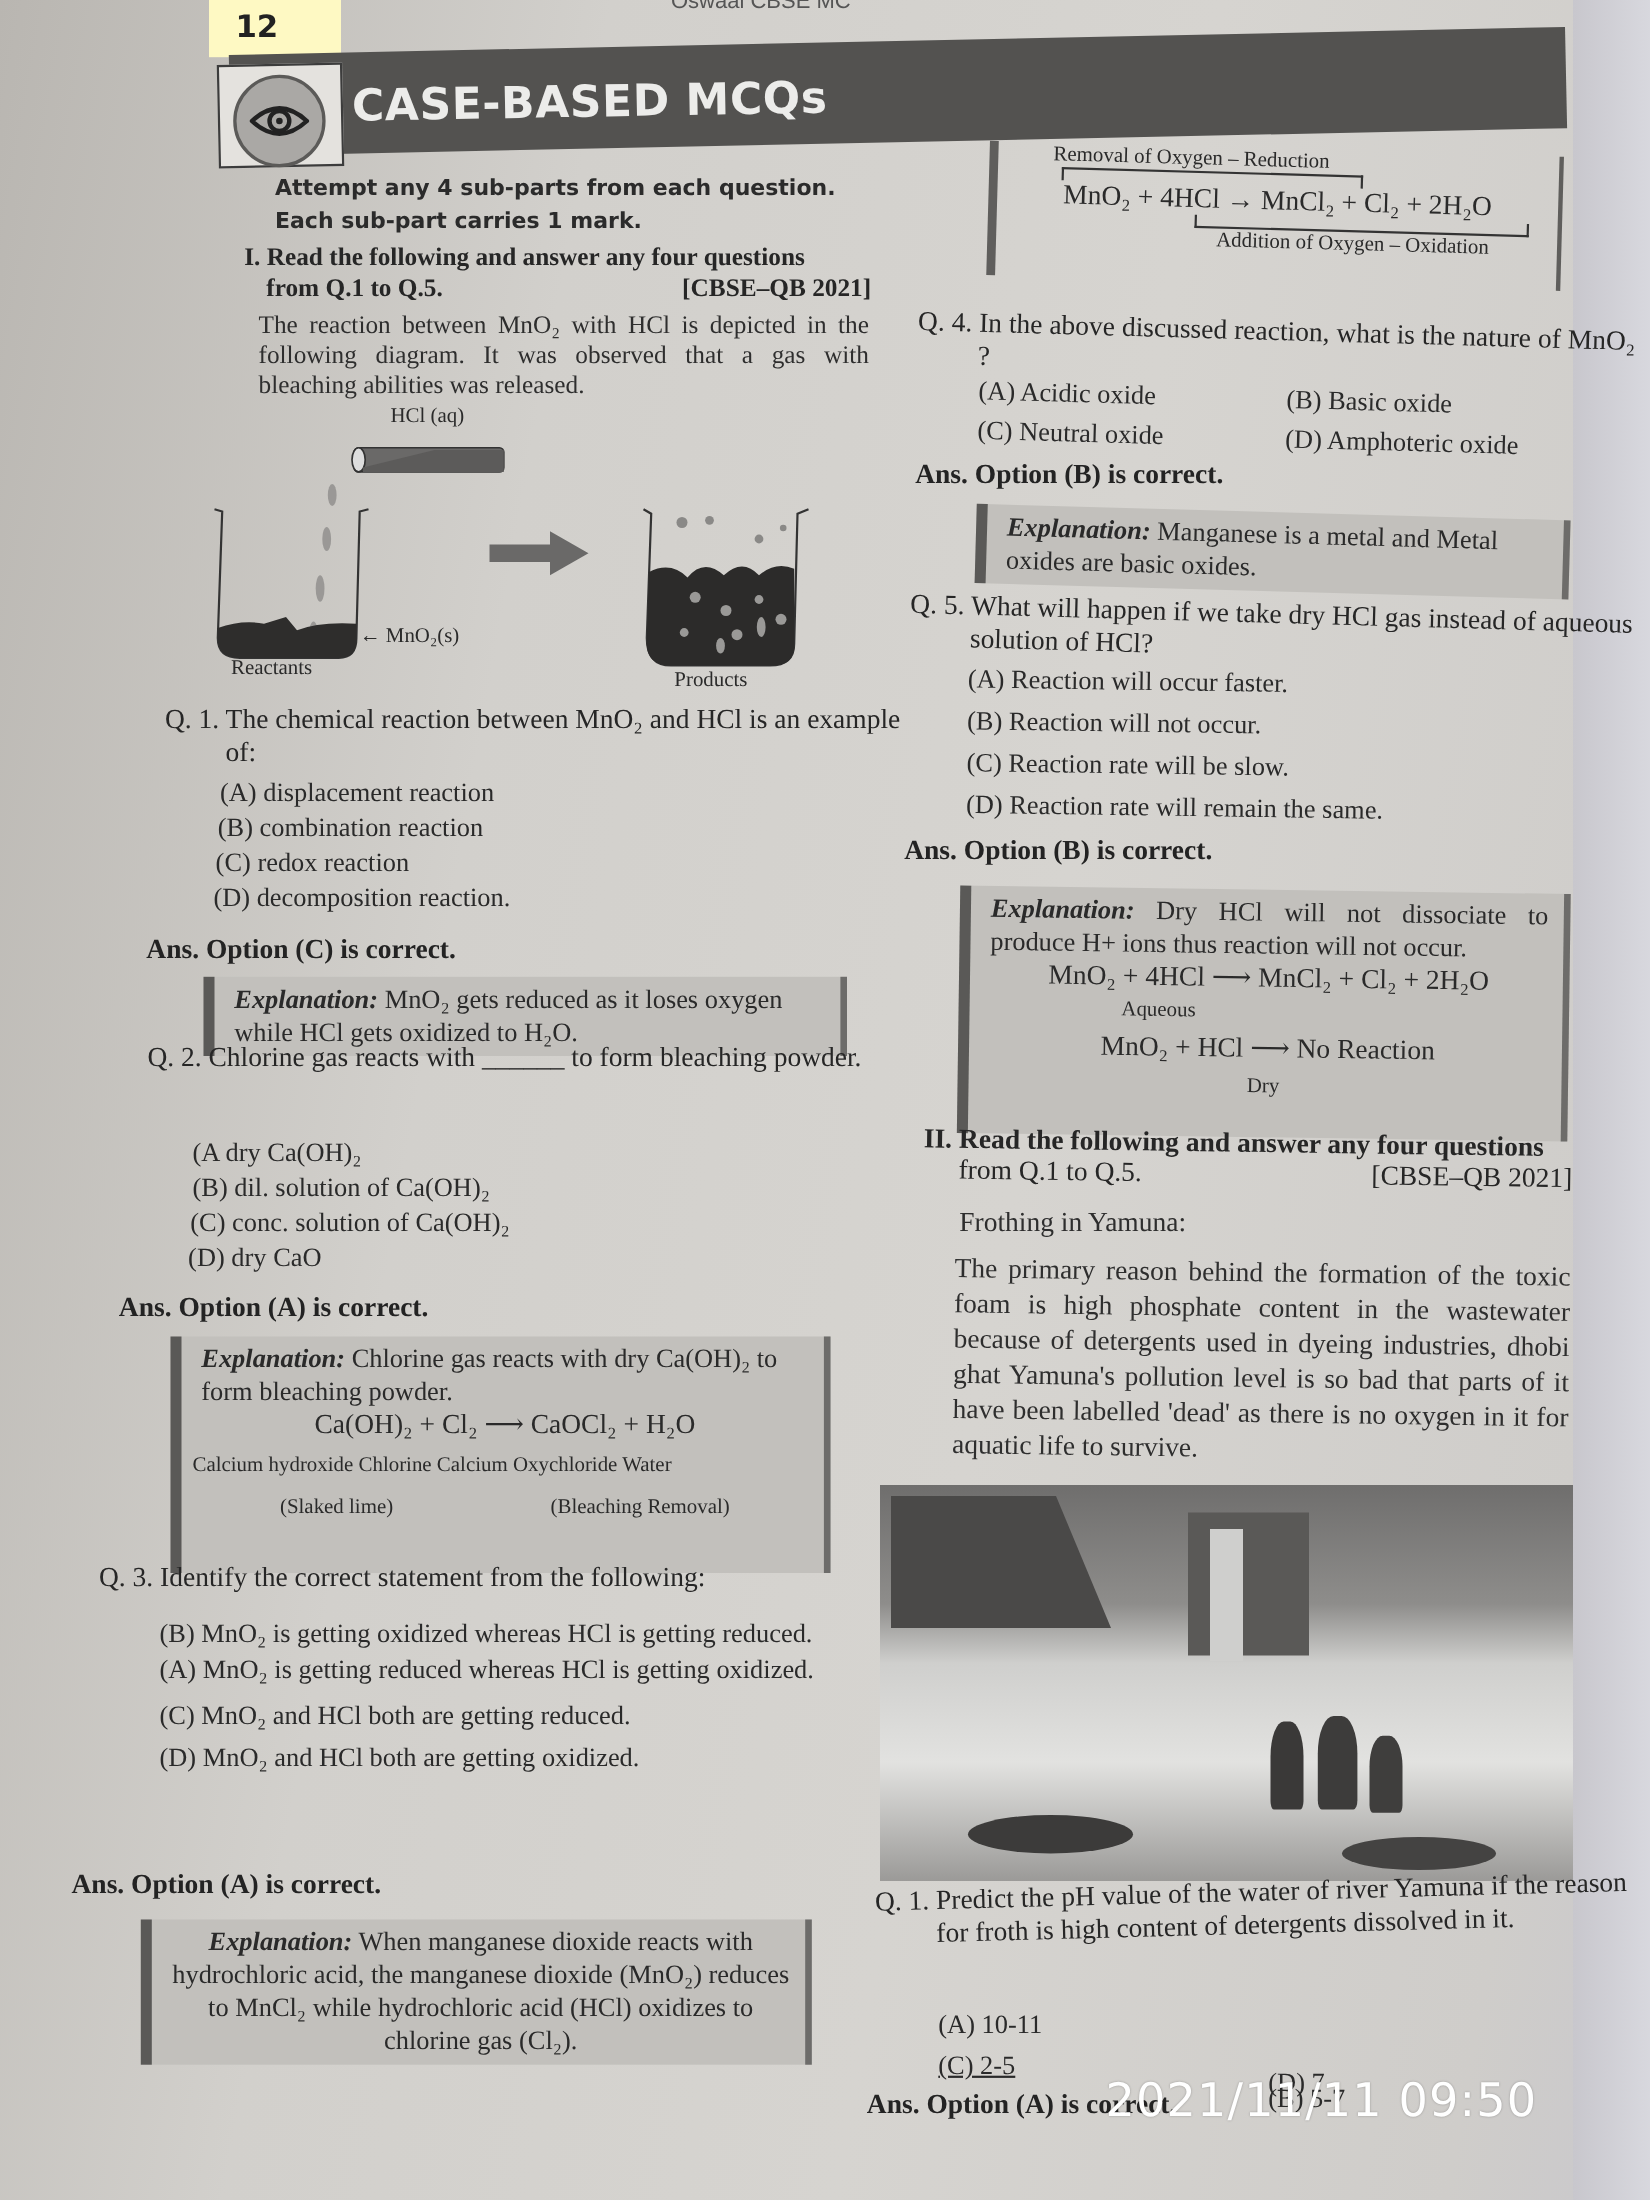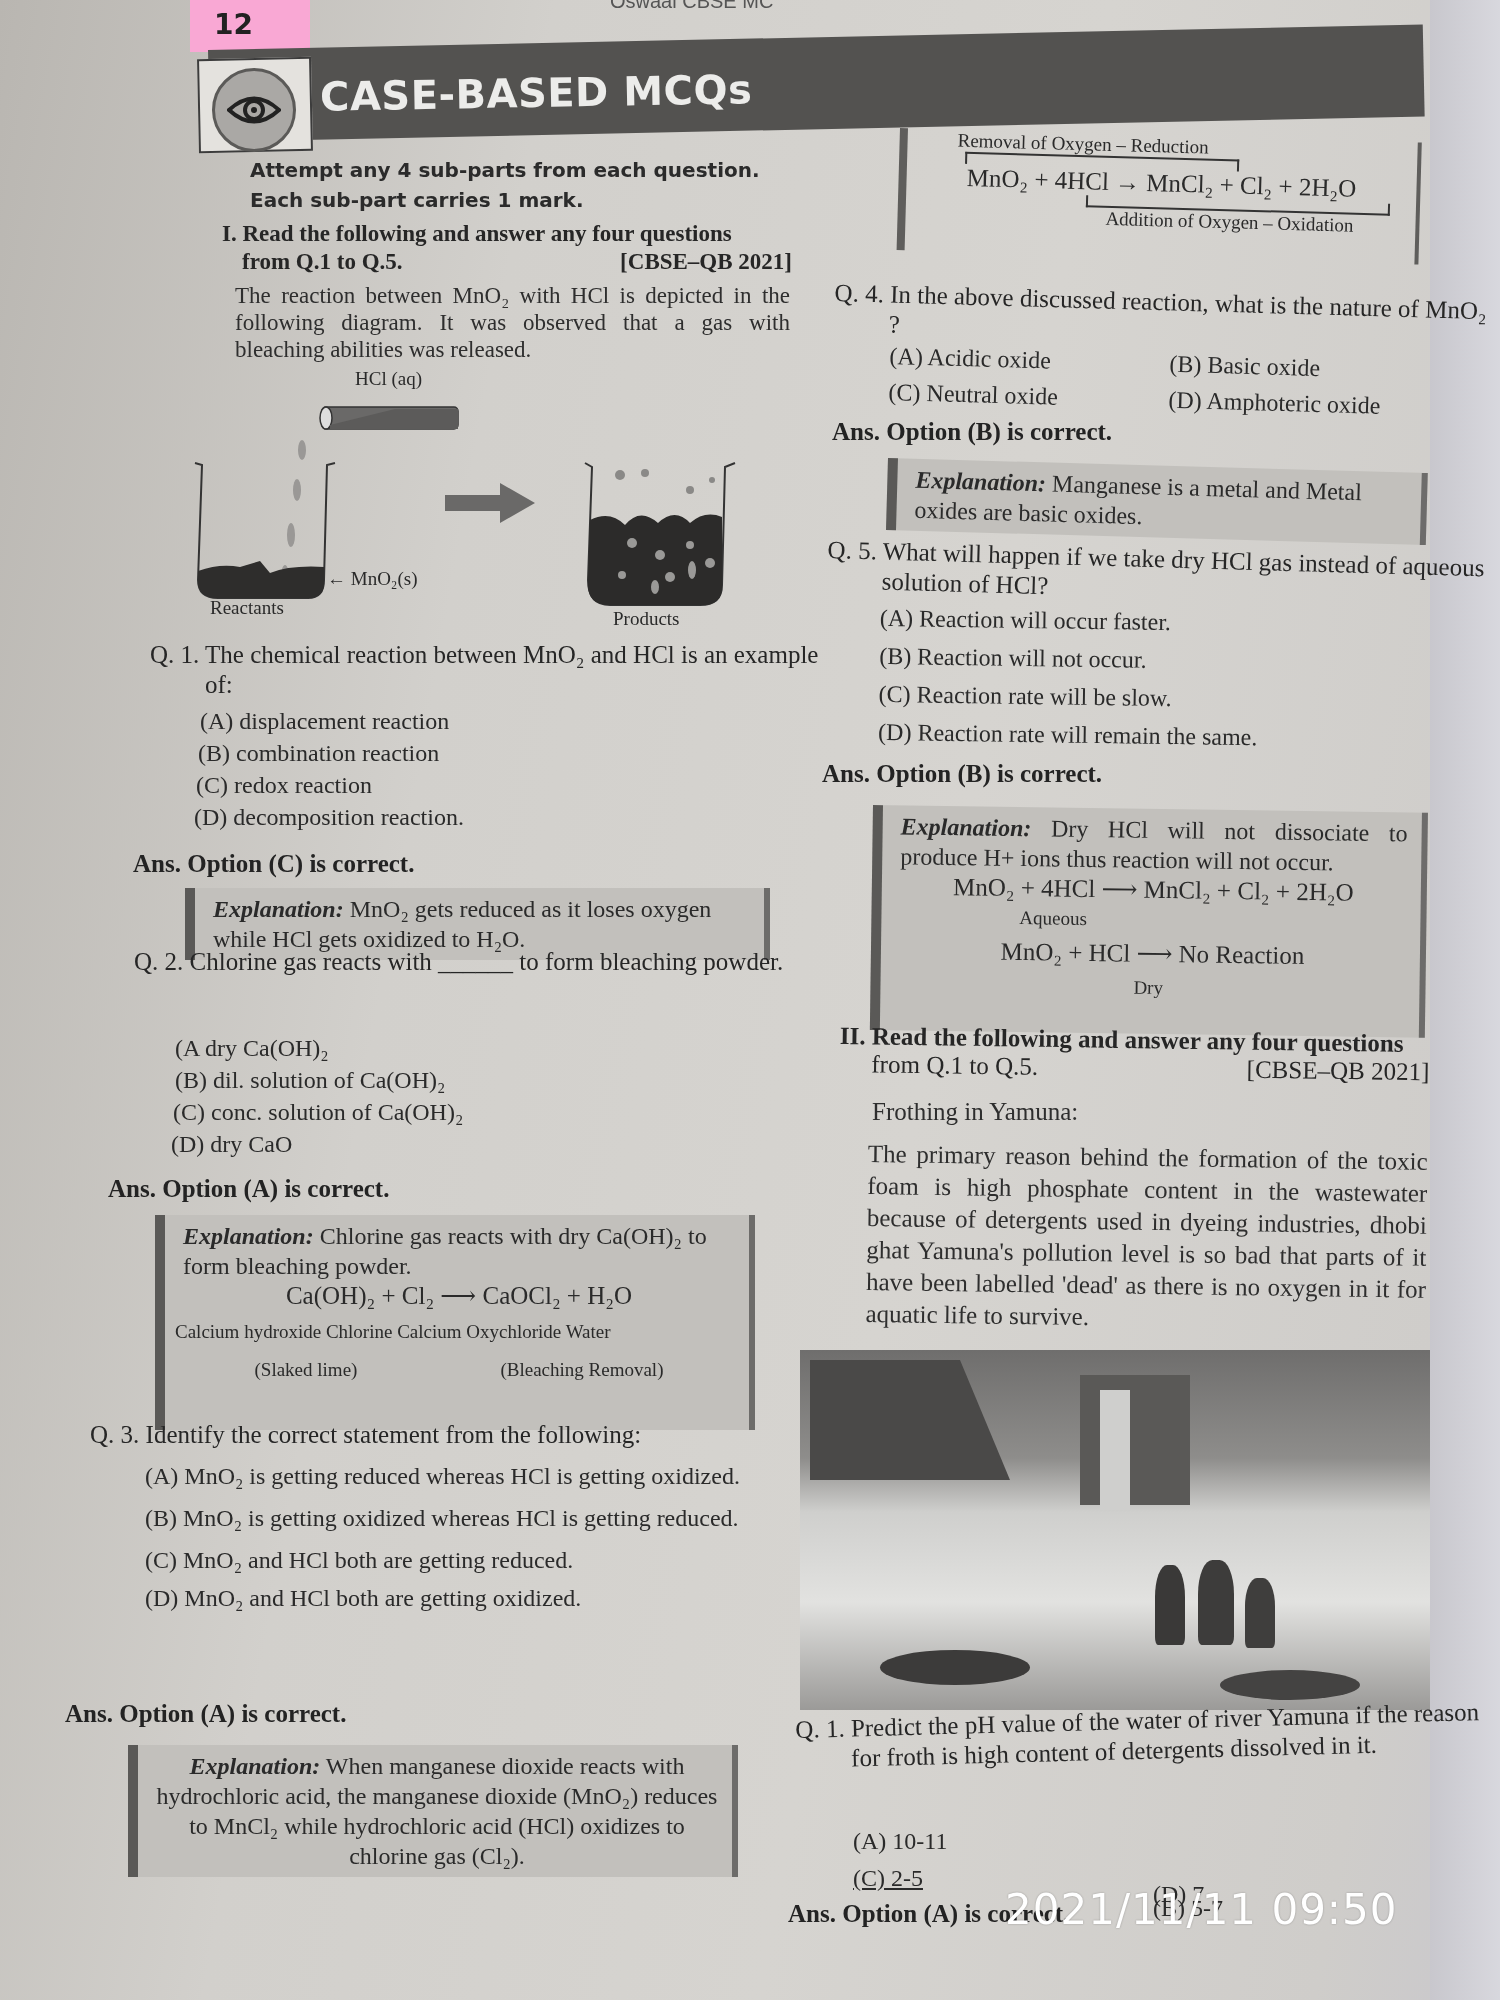--- a/index.html
+++ b/index.html
@@ -4,21 +4,21 @@
 <style>
   html, body { margin: 0; padding: 0; }
   body {
     width: 1500px; height: 2000px; overflow: hidden; position: relative;
     background: linear-gradient(100deg, #b9b6b1 0%, #d2d0cc 30%, #d6d4d0 60%, #cfcdca 90%, #c9c8cc 100%);
     font-family: "Liberation Serif", "DejaVu Serif", serif;
     color: #2a2a2a;
   }
   .abs { position: absolute; }
   .page-num {
-    left: 190px; top: 0; width: 120px; height: 52px; background: #f9a8d4;
+    left: 190px; top: 0; width: 120px; height: 52px; background: #fef9c3;
     font-family: "DejaVu Sans", sans-serif; font-weight: bold; font-size: 28px;
     color: #222; padding: 8px 0 0 24px; box-sizing: border-box;
   }
   .running-head { left: 610px; top: -10px; font-family: "Liberation Sans", sans-serif; font-size: 20px; color: #555; }
   .banner {
     left: 208px; top: 50px; width: 1215px; height: 92px; background: #535250;
     transform: rotate(-1.2deg); transform-origin: left top;
   }
   .banner-box {
     left: 198px; top: 58px; width: 110px; height: 90px; background: #e4e2de;
@@ -151,22 +151,22 @@
   <div class="eqn">Ca(OH)₂   +  Cl₂  ⟶   CaOCl₂   + H₂O</div>
   <div class="small" style="margin-left:-8px;margin-top:6px;">Calcium hydroxide  Chlorine  Calcium Oxychloride  Water</div>
   <div class="small" style="display:flex;justify-content:space-around;margin-top:8px;">
     <span>(Slaked lime)</span>
     <span>(Bleaching Removal)</span>
   </div>
 </div>
 
 <div class="abs q" style="left:90px;top:1420px;width:680px;">Q. 3. Identify the correct statement from the following:</div>
 <div class="abs opt" style="left:145px;top:1460px;width:610px;">
+  <div style="padding-left:52px;text-indent:-52px;margin-top:10px;text-align:justify;">(B)  MnO₂ is getting oxidized whereas HCl is getting reduced.</div>
   <div style="padding-left:52px;text-indent:-52px;text-align:justify;">(A)  MnO₂ is getting reduced whereas HCl is getting oxidized.</div>
-  <div style="padding-left:52px;text-indent:-52px;margin-top:10px;text-align:justify;">(B)  MnO₂ is getting oxidized whereas HCl is getting reduced.</div>
   <div style="margin-top:10px;">(C)  MnO₂ and HCl both are getting reduced.</div>
   <div style="margin-top:6px;">(D)  MnO₂ and HCl both are getting oxidized.</div>
 </div>
 <div class="abs ans" style="left:65px;top:1700px;">Ans. Option (A) is correct.</div>
 <div class="abs expl" style="left:128px;top:1745px;width:610px;text-align:center;">
   <i>Explanation:</i>
   <span>When manganese dioxide reacts with hydrochloric acid, the manganese dioxide (MnO₂) reduces to MnCl₂ while hydrochloric acid (HCl) oxidizes to chlorine gas (Cl₂).</span>
 </div>
 
 <div class="abs rot-r" style="left:900px;top:128px;width:510px;height:122px;border-left:8px solid #5f5e5c;border-right:4px solid #5f5e5c;">

